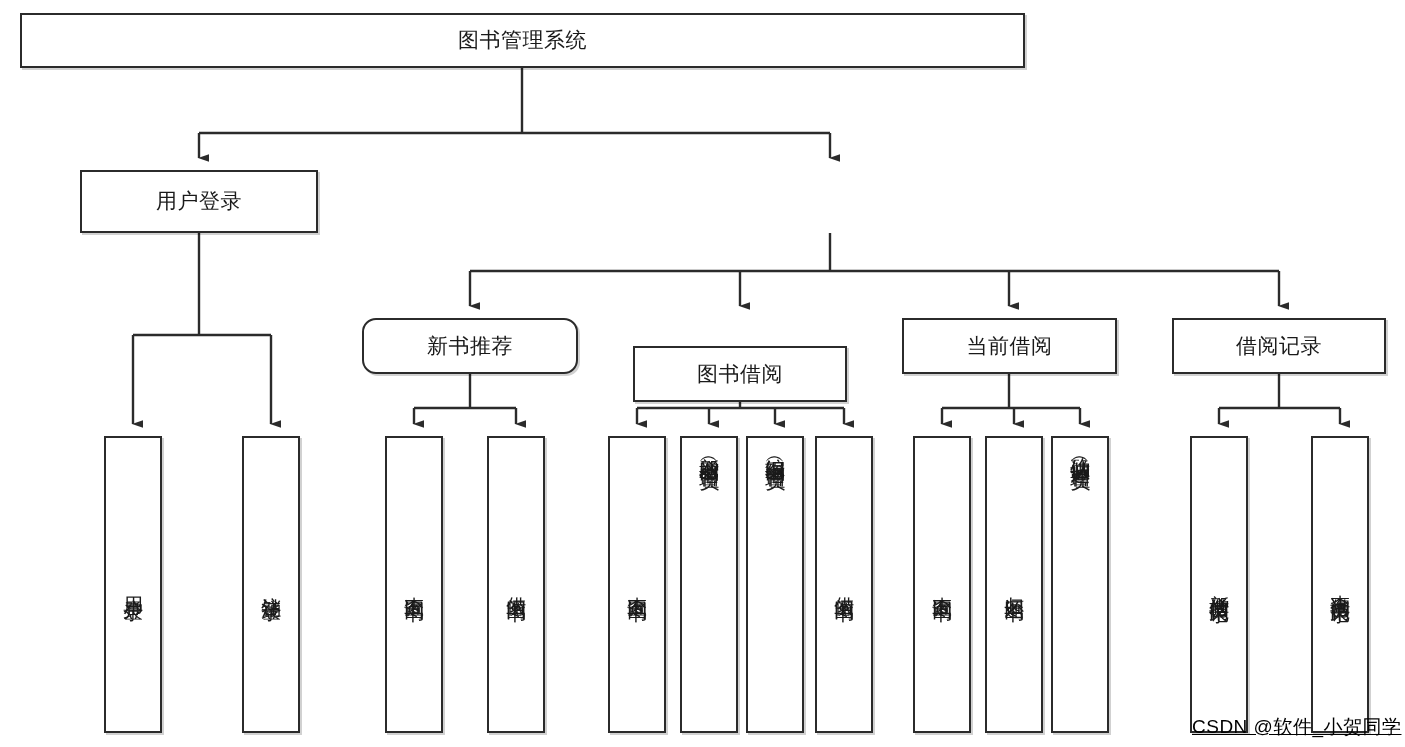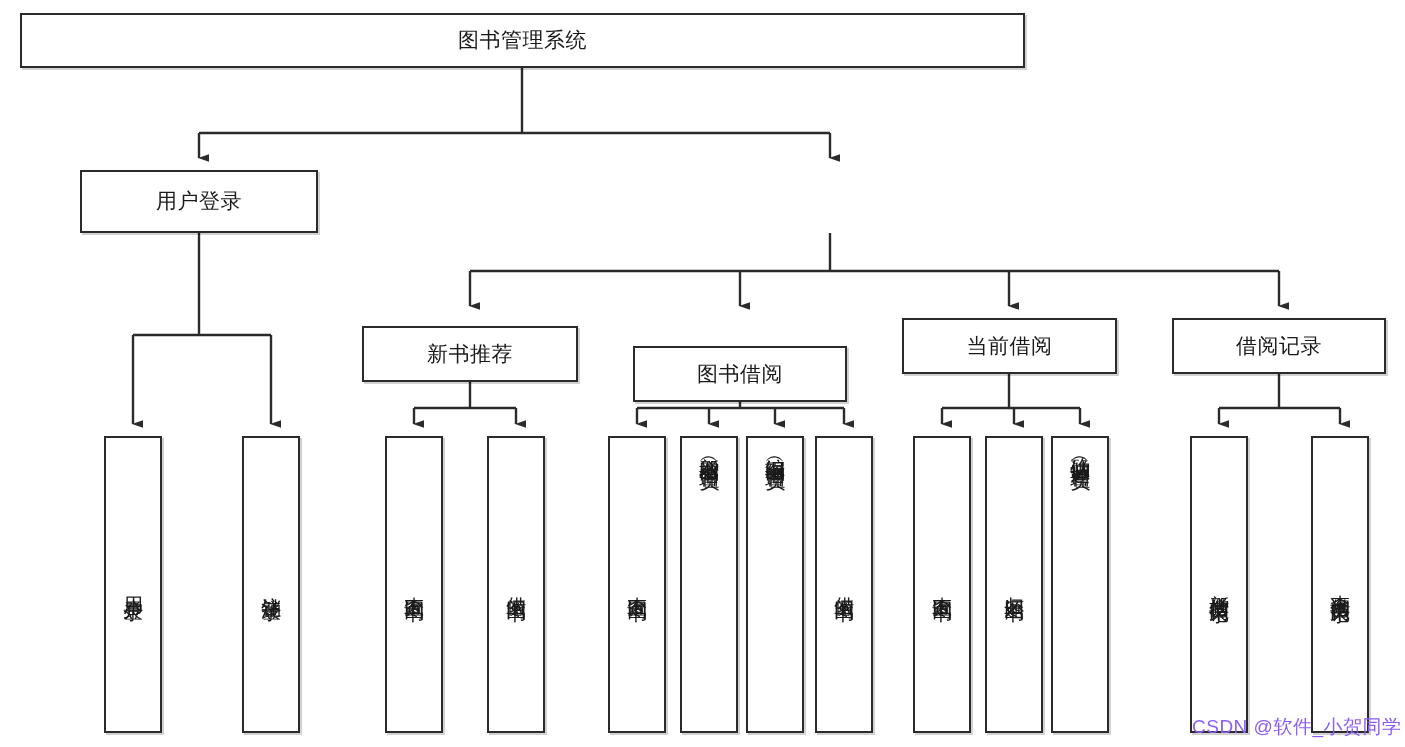--- a/index.html
+++ b/index.html
@@ -55,25 +55,26 @@
     letter-spacing: 2px;
     white-space: nowrap;
     text-align: left;
   }
   .node-box.vertical.centered {
     align-items: center;
     padding-top: 0;
   }
   .watermark {
     position: absolute;
-    color: #8b5cf6;
+    color: #000000;
     font-size: 19px;
     letter-spacing: 0.5px;
     white-space: nowrap;
     pointer-events: none;
+    text-decoration: underline;
   }
 </style>
 </head>
 <body>
 
 <div id="canvas">
 
   <svg class="diagram" viewBox="0 0 1405 747" xmlns="http://www.w3.org/2000/svg">
     <defs>
       <marker id="arrow" markerWidth="9" markerHeight="11" refX="3.8" refY="10" orient="auto" markerUnits="userSpaceOnUse">
@@ -138,21 +139,21 @@
   </svg>
 
   <div class="node-box" style="left:20px; top:13px; width:1005px; height:55px;">
     <span class="node-label">图书管理系统</span>
   </div>
 
   <div class="node-box" style="left:80px; top:170px; width:238px; height:63px;">
     <span class="node-label">用户登录</span>
   </div>
 
-  <div class="node-box" style="left:362px; top:326px; width:216px; height:56px;">
+  <div class="node-box" style="left:362px; top:318px; width:216px; height:56px;border-radius:14px;">
     <span class="node-label">新书推荐</span>
   </div>
   <div class="node-box" style="left:633px; top:318px; width:214px; height:56px;margin-top:28px;">
     <span class="node-label">图书借阅</span>
   </div>
   <div class="node-box" style="left:1172px; top:318px; width:214px; height:56px;">
     <span class="node-label">借阅记录</span>
   </div>
   <div class="node-box" style="left:902px; top:318px; width:215px; height:56px;">
     <span class="node-label">当前借阅</span>

